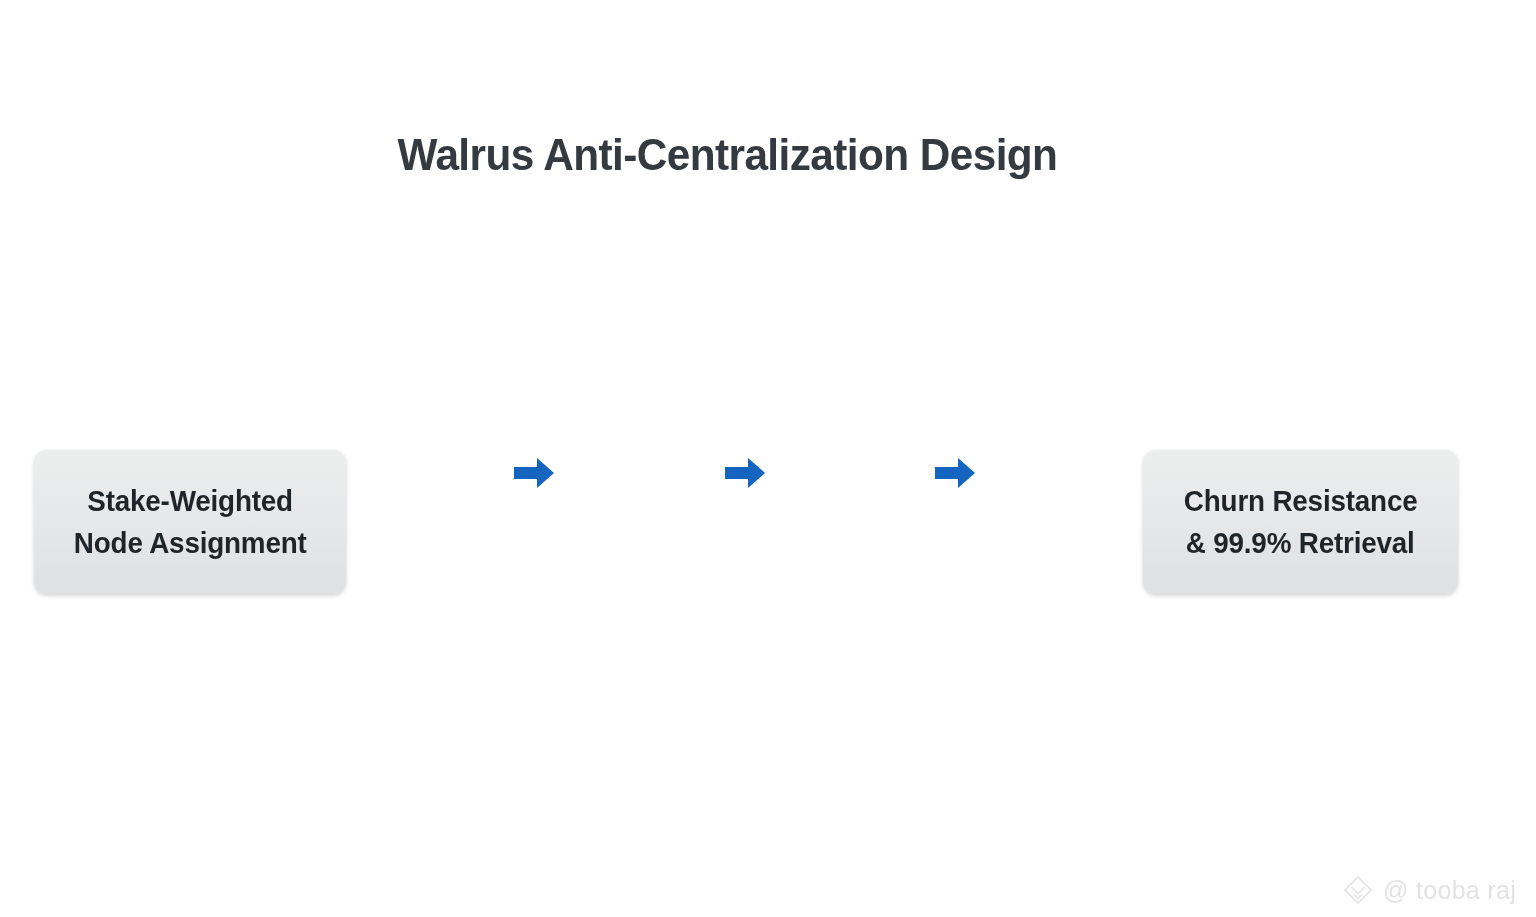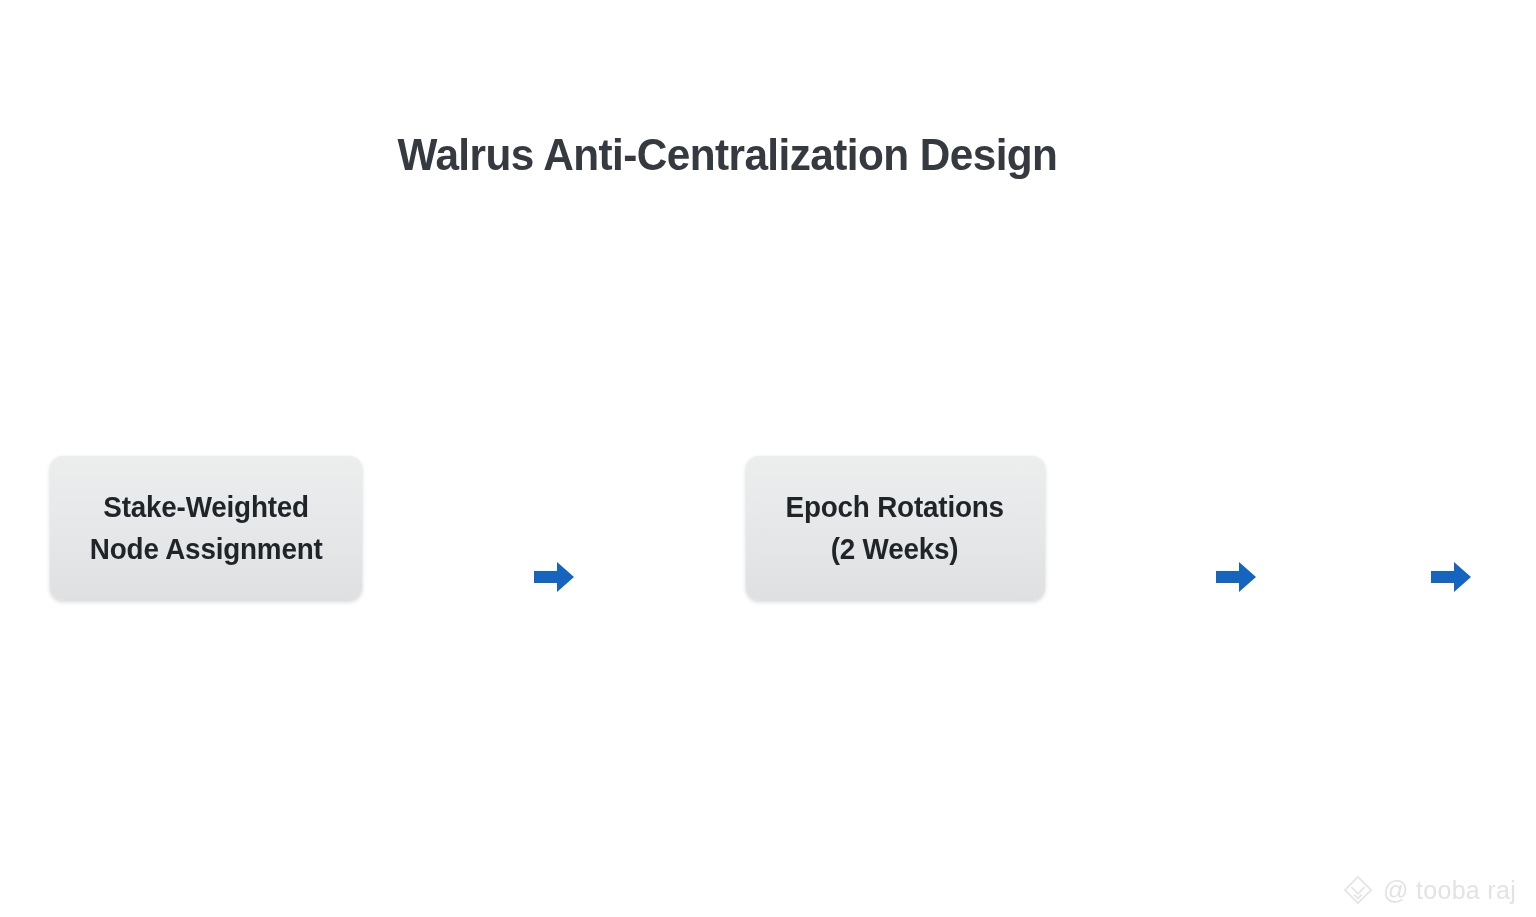--- a/index.html
+++ b/index.html
@@ -29,28 +29,27 @@
     letter-spacing: -0.6px;
     color: #343a40;
     transform: scaleX(0.94);
     transform-origin: center top;
     white-space: nowrap;
   }
 
   
   #flow-row {
     position: absolute;
-    left: 50px;
+    left: 34px;
     top: 450px;
     width: 1424px;
     height: 144px;
     display: flex;
-    align-items: flex-end;
+    align-items: flex-start;
     justify-content: space-between;
-    margin-top: 6px;
   }
 
   .flow-node {
     background: linear-gradient(180deg, #eceded 0%, #e7e8e9 45%, #dfe0e2 100%);
     border-radius: 13px;
     box-shadow: 0 2px 4px rgba(0,0,0,0.16), 0 0 1px rgba(0,0,0,0.10);
     height: 144px;
     display: flex;
     flex-direction: column;
     align-items: center;
@@ -113,34 +112,34 @@
 
   <div class="flow-node node-w1">
     <span class="node-line">Stake-Weighted</span>
     <span class="node-line">Node Assignment</span>
   </div>
 
   <svg class="flow-arrow" viewBox="0 0 46 46">
     <path d="M3 17 H26 V8 L43 23 L26 38 V29 H3 Z" fill="#1565c0"></path>
   </svg>
 
-  <div class="flow-node node-w2">
-    <span class="node-line">Epoch Rotations</span>
-    <span class="node-line">(2 Weeks)</span>
-  </div>
 
   <svg class="flow-arrow" viewBox="0 0 46 46">
     <path d="M3 17 H26 V8 L43 23 L26 38 V29 H3 Z" fill="#1565c0"></path>
   </svg>
 
 
   <svg class="flow-arrow" viewBox="0 0 46 46">
     <path d="M3 17 H26 V8 L43 23 L26 38 V29 H3 Z" fill="#1565c0"></path>
   </svg>
 
+  <div class="flow-node node-w4">
+    <span class="node-line">Churn Resistance</span>
+    <span class="node-line">&amp; 99.9% Retrieval</span>
+  </div>
 
 </div>
 
 <div id="watermark">
   <svg class="wm-logo" viewBox="0 0 32 32">
     <path d="M16 2 L30 16 L16 30 L2 16 Z" fill="none" stroke="#e6e6e8" stroke-width="2"></path>
     <path d="M9 13 L16 20 L23 13" fill="none" stroke="#e6e6e8" stroke-width="2"></path>
     <path d="M12 21 L16 25 L20 21" fill="none" stroke="#e6e6e8" stroke-width="2"></path>
   </svg>
   <span class="wm-text">@ tooba raj</span>

